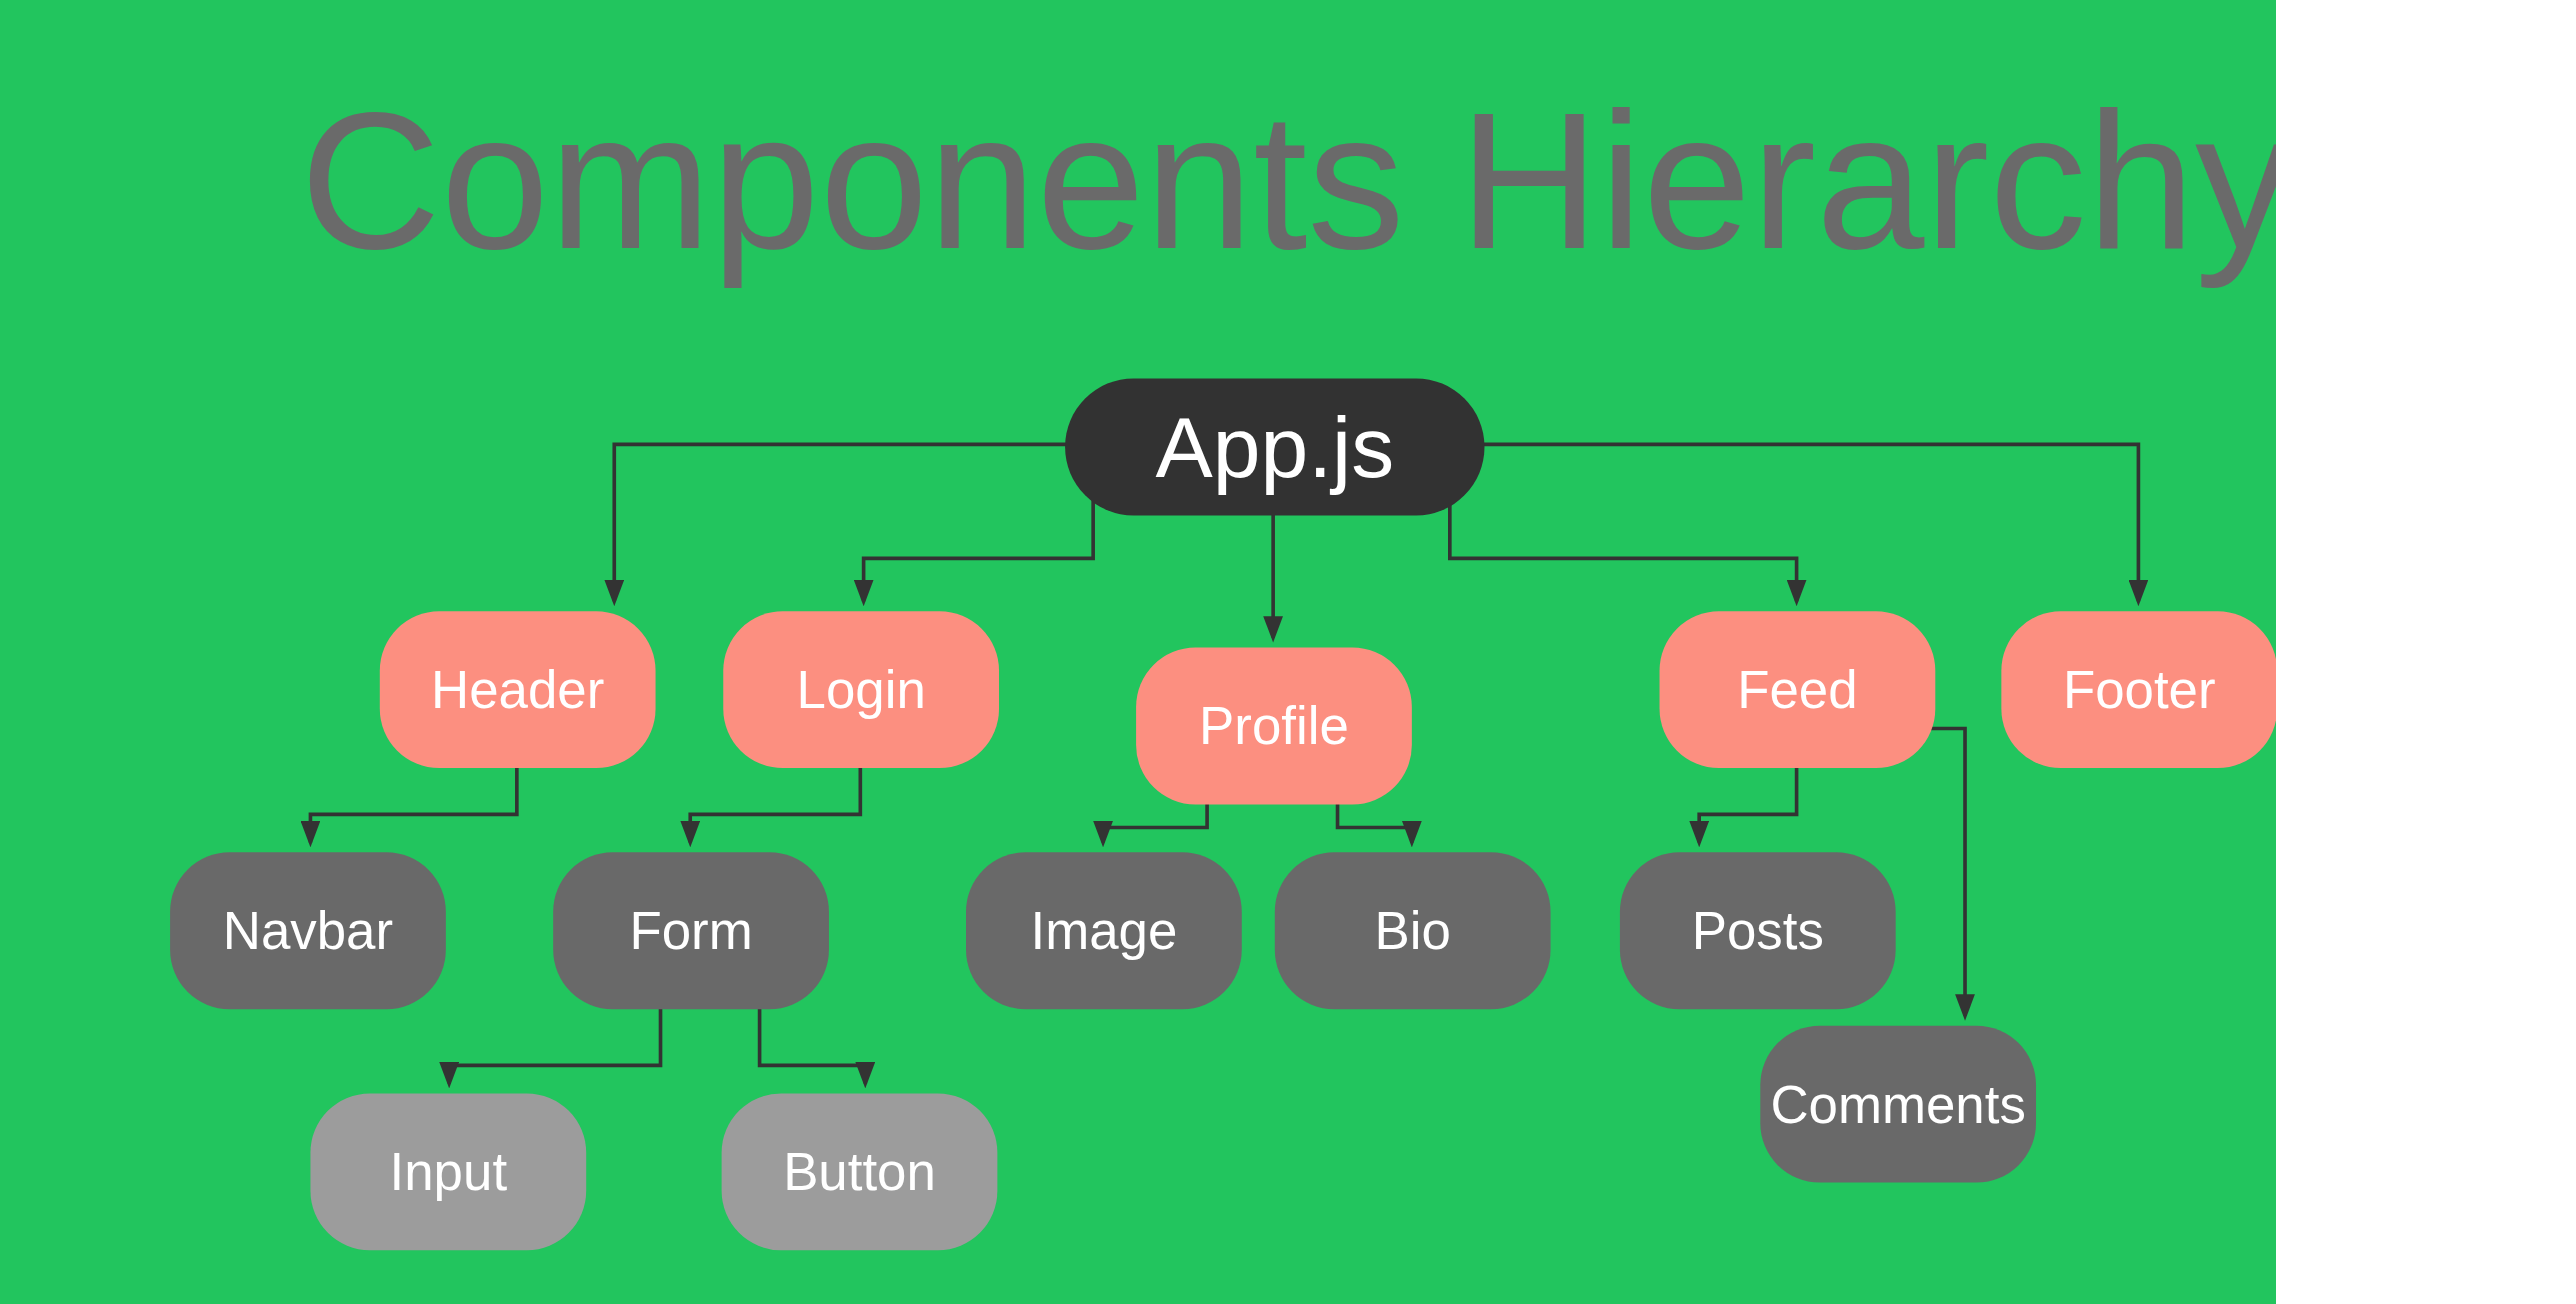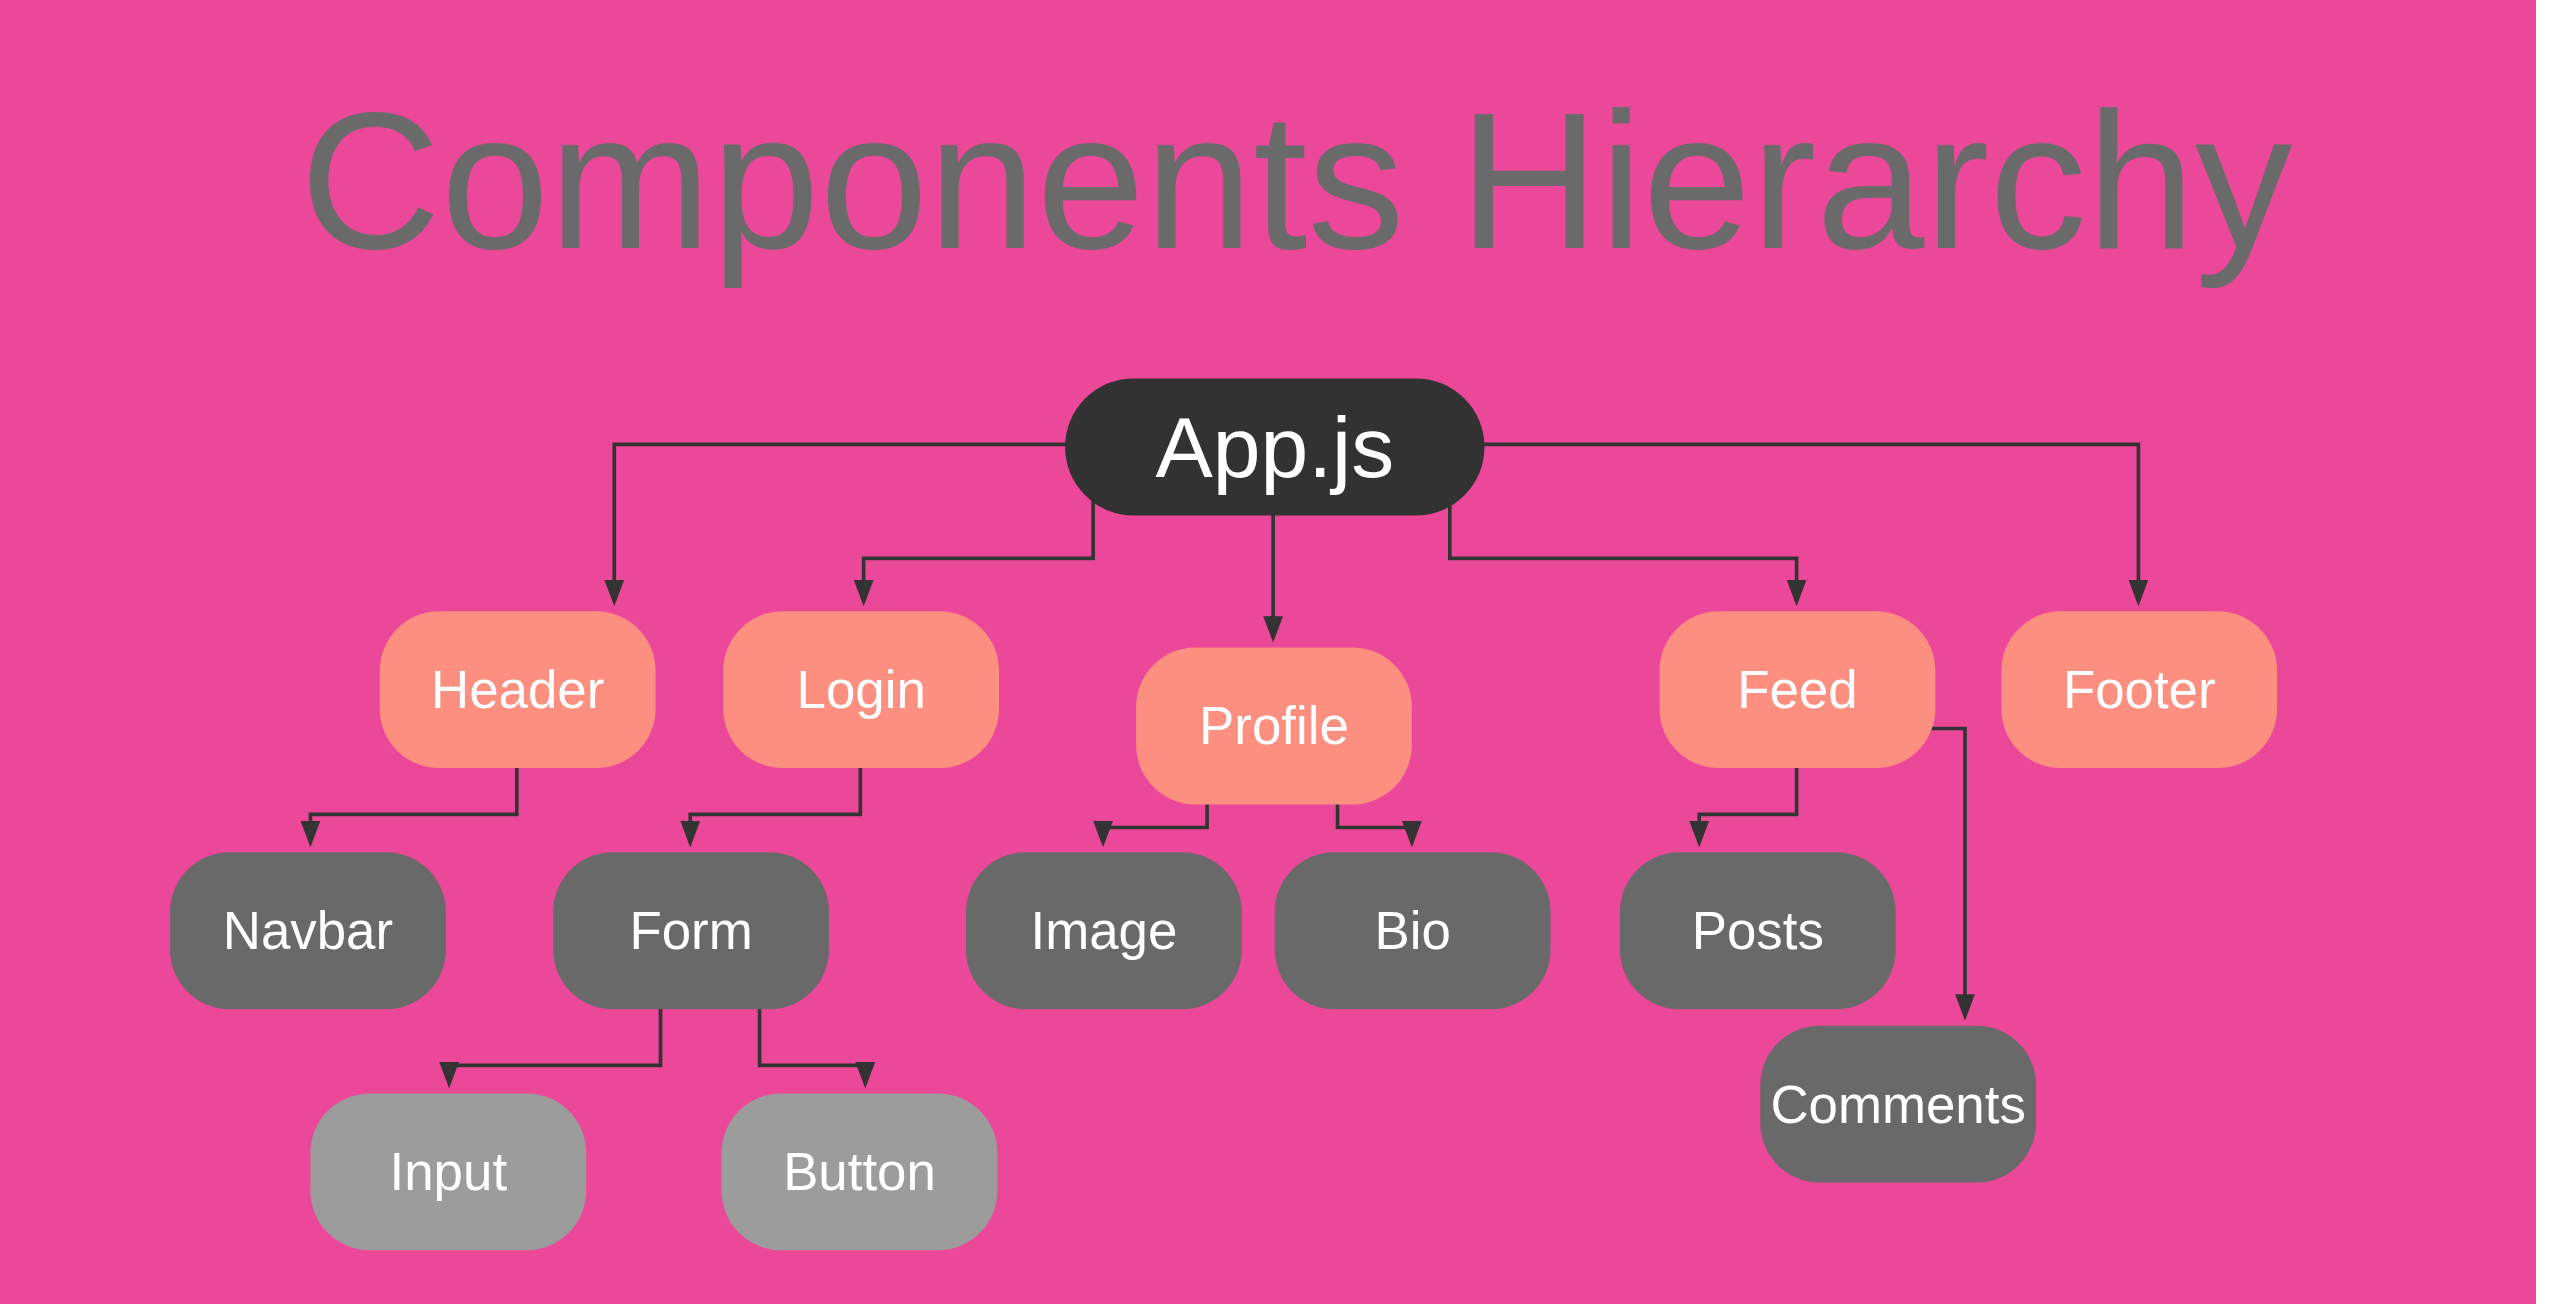--- a/index.html
+++ b/index.html
@@ -2,23 +2,23 @@
 <html style="font-size:14.7px"><head>
 <meta charset="utf-8">
 <style>
   html, body {
     margin: 0;
     padding: 0;
     background: #ffffff;
   }
   .stage {
     position: relative;
-    width: 2536px;
+    width: 2276px;
     height: 1305px;
-    background: #ec4899;
+    background: #22c55e;
     overflow: hidden;
     font-family: "Liberation Sans", sans-serif;
   }
   svg { display: block; }
   .title {
     font-size: 118px;
     text-anchor: middle;
     font-family: "Liberation Sans", sans-serif;
   }
   .edge {

